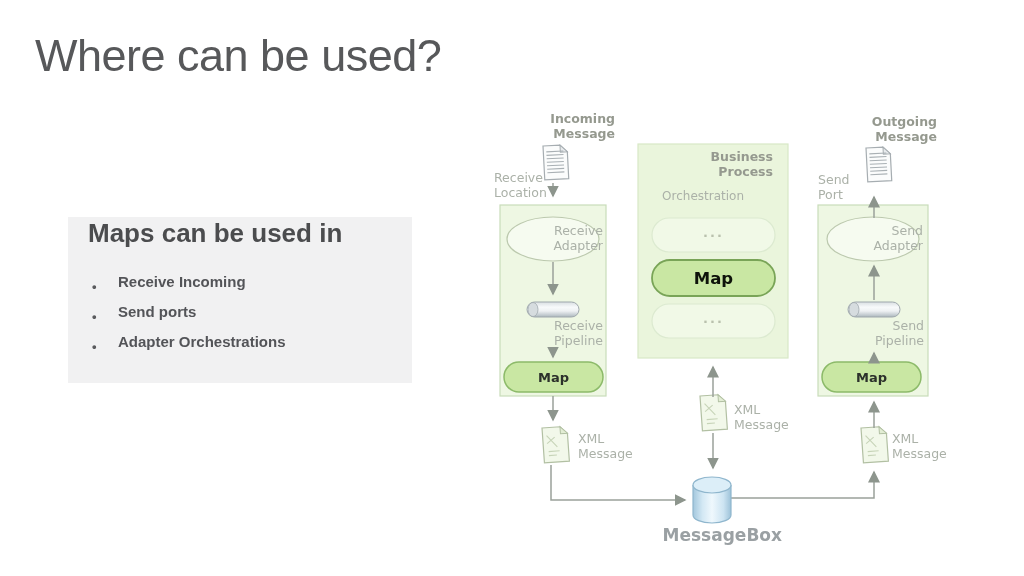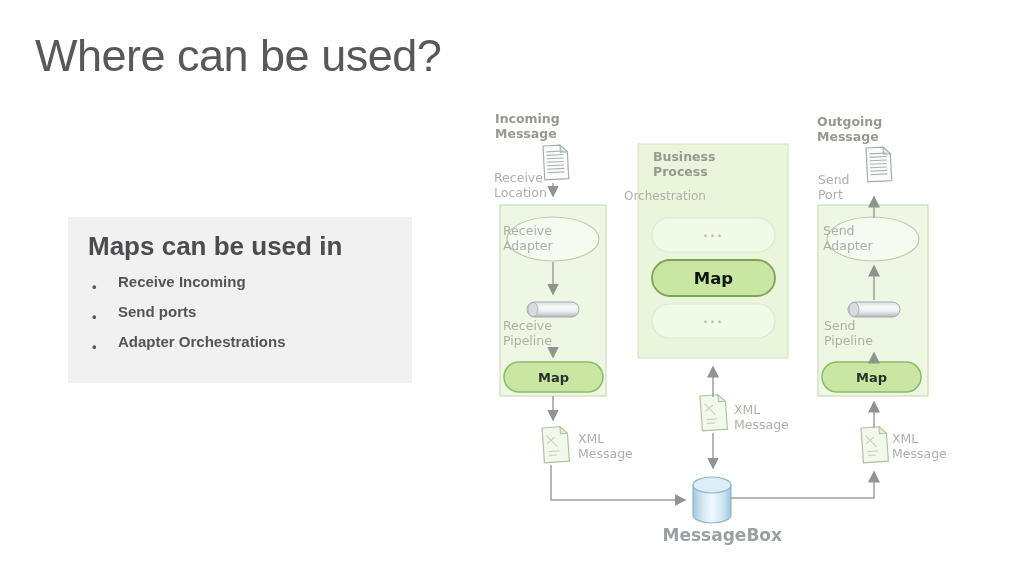--- a/index.html
+++ b/index.html
@@ -1,28 +1,28 @@
 <!DOCTYPE html>
 <html><head>
 <meta charset="utf-8">
 <style>
   html,body{margin:0;padding:0;}
   body{width:1024px;height:576px;background:#ffffff;position:relative;overflow:hidden;
        font-family:"Liberation Sans",sans-serif;}
   .slide-title{position:absolute;left:35px;top:30px;font-size:45px;letter-spacing:-0.5px;
        color:#57585a;font-family:"Liberation Sans",sans-serif;}
   .info-box{position:absolute;left:68px;top:217px;width:344px;height:166px;background:#f1f1f2;}
-  .info-heading{position:absolute;left:20px;top:14px;font-size:26px;font-weight:bold;color:#4b4c4e;}
+  .info-heading{position:absolute;left:20px;top:1px;font-size:26px;font-weight:bold;color:#4b4c4e;}
   .bullet-list{position:absolute;left:20px;top:56px;width:300px;}
   .bullet-row{position:relative;height:30px;}
   .bullet-dot{position:absolute;left:4px;top:6px;font-size:13px;color:#5a5b5e;font-weight:bold;}
   .bullet-text{position:absolute;left:30px;top:0px;font-size:15px;font-weight:bold;color:#535458;}
   svg.diagram{position:absolute;left:0;top:0;width:1024px;height:576px;}
   .diag-label{position:absolute;font-family:"DejaVu Sans",sans-serif;font-size:12.5px;
-       line-height:15px;white-space:pre-line;text-align:left;color:#abb1a8;}
+       line-height:15px;white-space:pre-line;text-align:right;color:#abb1a8;}
   .diag-label.bold{font-weight:bold;color:#95998f;}
   .diag-label.left-align{text-align:left;}
   .map-label{position:absolute;display:flex;align-items:center;justify-content:center;
        font-family:"DejaVu Sans",sans-serif;font-weight:bold;font-size:13px;color:#2c312b;}
   .pill-label{position:absolute;display:flex;align-items:center;justify-content:center;
        font-family:"DejaVu Sans",sans-serif;}
   .dots{color:#b9c1ad;font-weight:bold;font-size:13px;letter-spacing:2px;}
   .map-mid{color:#0e130a;font-weight:600;font-size:16.5px;}
   .msgbox-label{position:absolute;font-family:"DejaVu Sans",sans-serif;font-weight:bold;
        font-size:17px;color:#9aa0a3;text-align:right;}

